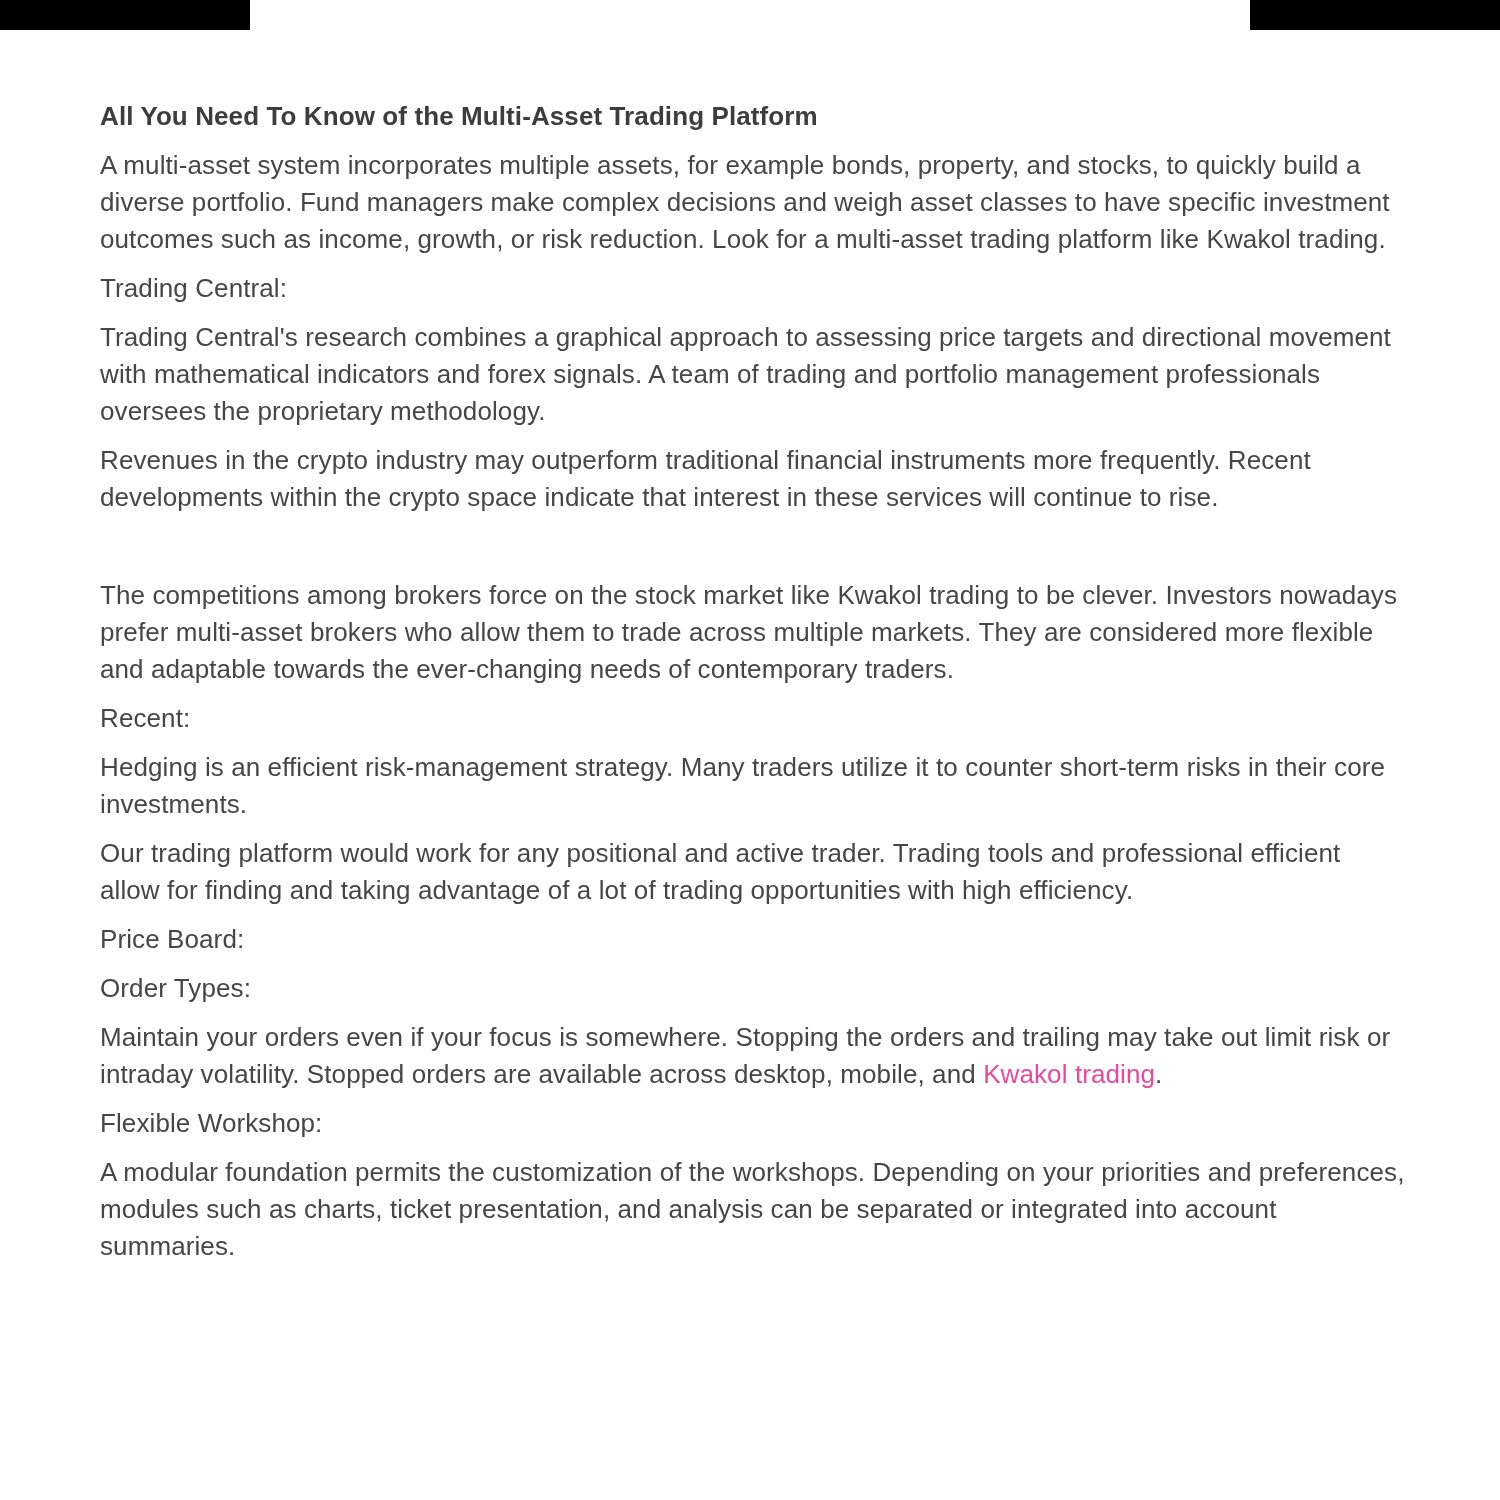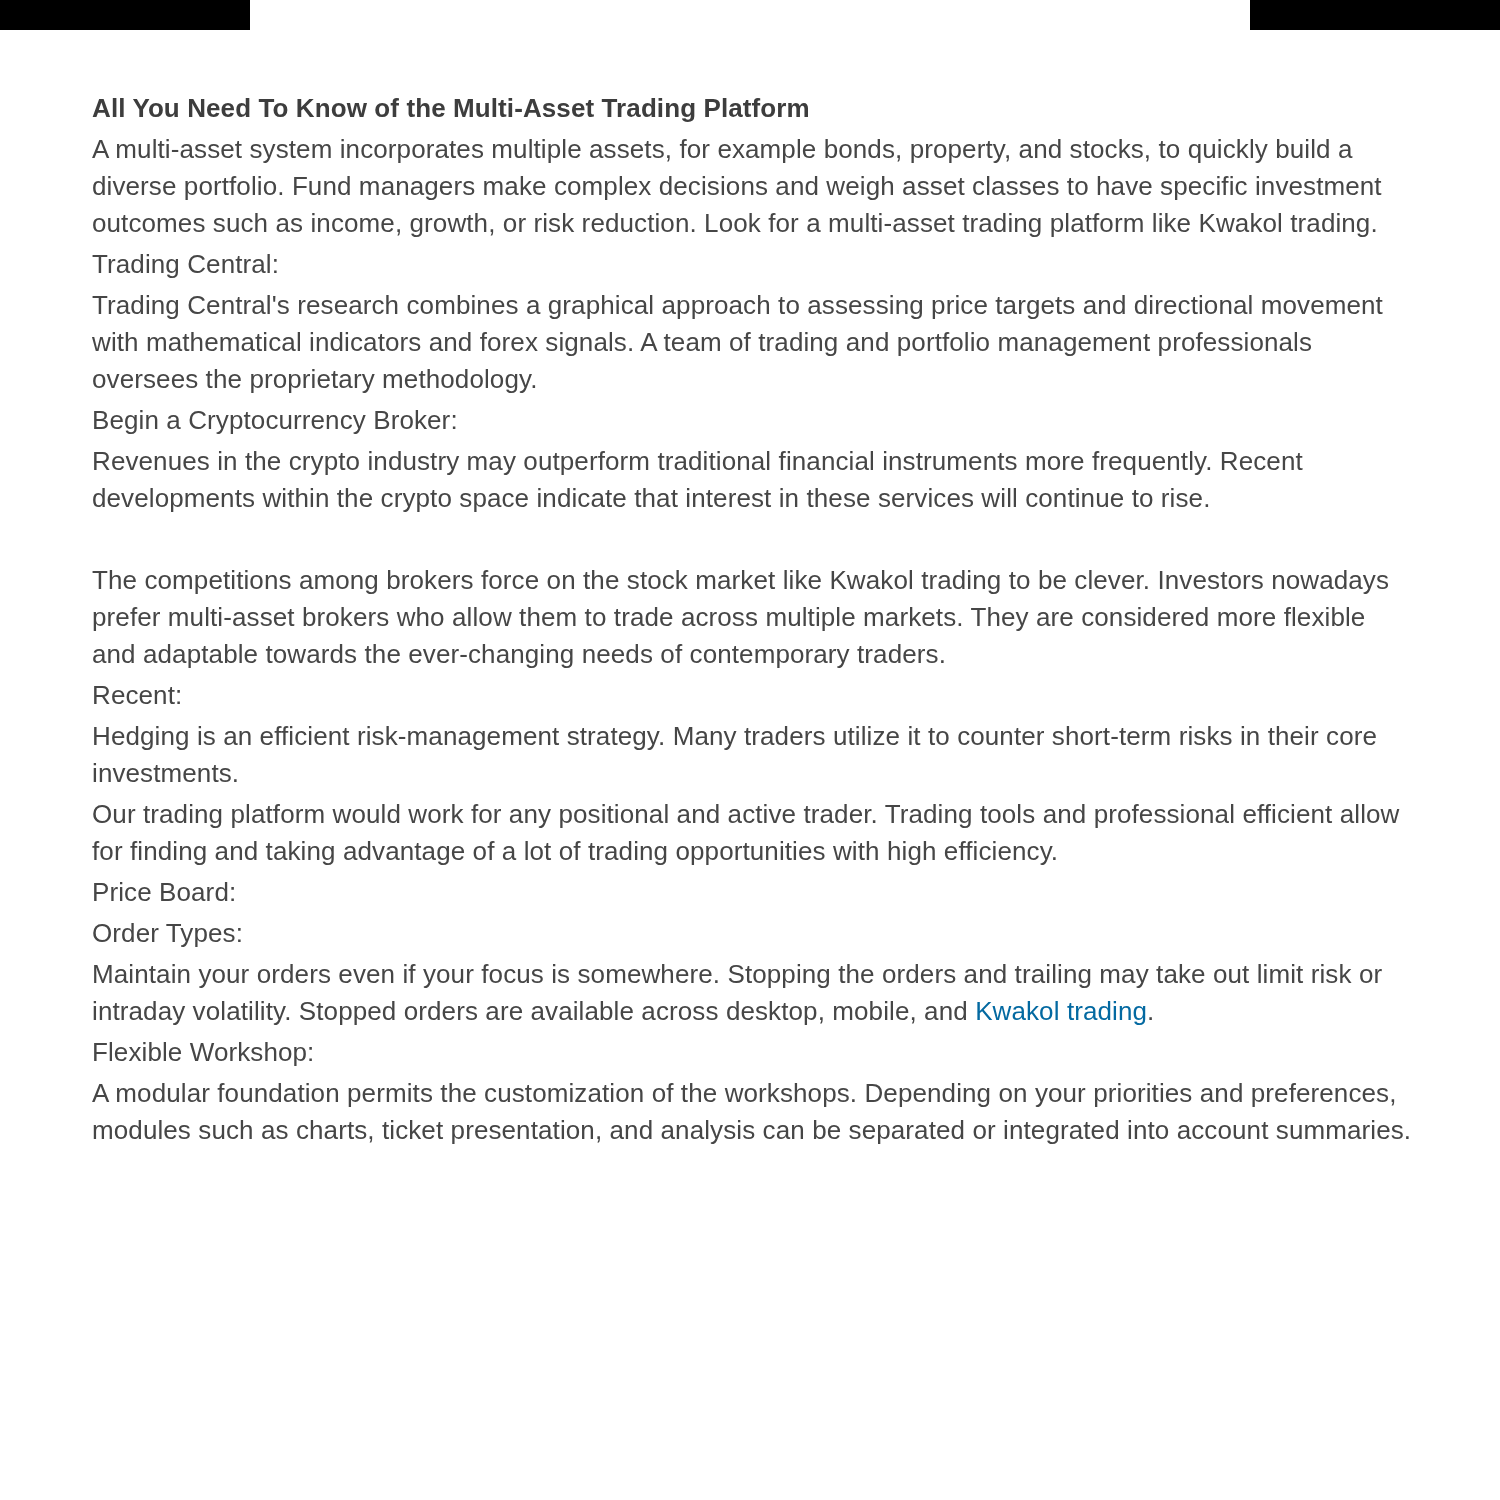--- a/index.html
+++ b/index.html
@@ -27,51 +27,50 @@
     position: absolute;
     left: 88px;
     top: 86px;
     right: 82px;
     color: #464646;
     font-size: 26px;
     line-height: 37px;
     letter-spacing: 0.1px;
   }
   .doc p {
-    margin: 4px;
+    margin: 12px;
     padding: 0;
   }
   .doc .heading {
     font-weight: bold;
     color: #3d3d3d;
   }
   .doc .spacer {
     height: 37px;
   }
   .doc a.inline-link {
-    color: #0369a1;
+    color: #ec4899;
     text-decoration: none;
     cursor: pointer;
   }
 </style>
 </head>
 <body>
 
 <div class="top-bar left"></div>
 <div class="top-bar right"></div>
 
 <div class="doc">
   <p class="heading">All You Need To Know of the Multi-Asset Trading Platform</p>
 
   <p>A multi-asset system incorporates multiple assets, for example bonds, property, and stocks, to quickly build a diverse portfolio. Fund managers make complex decisions and weigh asset classes to have specific investment outcomes such as income, growth, or risk reduction. Look for a multi-asset trading platform like Kwakol trading.</p>
 
   <p>Trading Central:</p>
   <p>Trading Central's research combines a graphical approach to assessing price targets and directional movement with mathematical indicators and forex signals. A team of trading and portfolio management professionals oversees the proprietary methodology.</p>
 
-  <p>Begin a Cryptocurrency Broker:</p>
   <p>Revenues in the crypto industry may outperform traditional financial instruments more frequently. Recent developments within the crypto space indicate that interest in these services will continue to rise.</p>
 
   <div class="spacer"></div>
 
   <p>The competitions among brokers force on the stock market like Kwakol trading to be clever. Investors nowadays prefer multi-asset brokers who allow them to trade across multiple markets. They are considered more flexible and adaptable towards the ever-changing needs of contemporary traders.</p>
 
   <p>Recent:</p>
   <p>Hedging is an efficient risk-management strategy. Many traders utilize it to counter short-term risks in their core investments.</p>
 
   <p>Our trading platform would work for any positional and active trader. Trading tools and professional efficient allow for finding and taking advantage of a lot of trading opportunities with high efficiency.</p>

